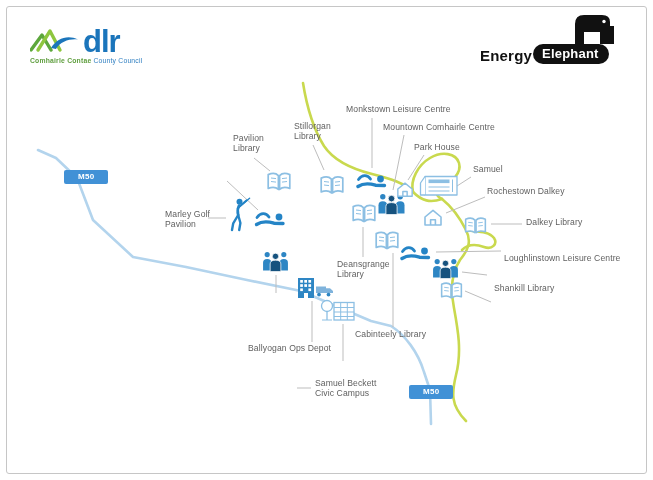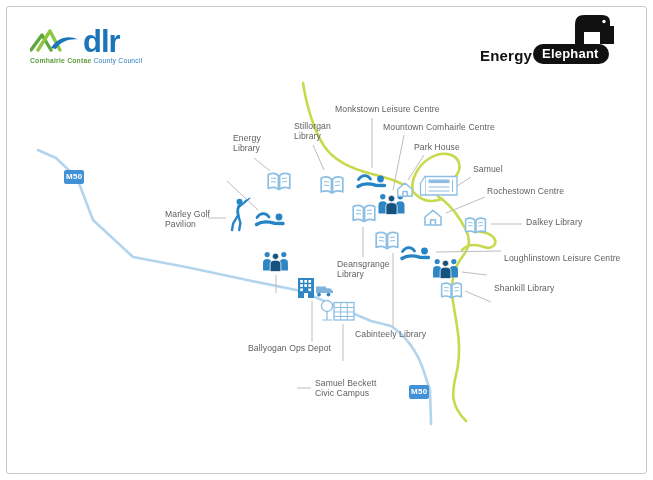--- a/index.html
+++ b/index.html
@@ -19,21 +19,21 @@
   #ee-energy{font-size:15px;font-weight:bold;color:#111;letter-spacing:0.2px;}
   #ee-pill{background:#111;color:#fff;font-size:13px;font-weight:bold;border-radius:10px;
            padding:2px 10px 3px 9px;margin-left:1px;letter-spacing:0.2px;margin-top:24px;}
   
   #map-layer{position:absolute;left:0;top:0;width:653px;height:480px;}
   .marker{position:absolute;}
   .marker svg{width:100%;height:100%;display:block;}
   .label{position:absolute;font-size:8.6px;color:#5f5f5f;line-height:1.22;letter-spacing:0.1px;}
   .nw{white-space:nowrap;}
   .badge{position:absolute;background:#4191d6;color:#fff;font-size:8px;font-weight:bold;
-         padding:2px 2px 3px;border-radius:2px;letter-spacing:0.3px;}
+         padding:2px 14px 3px;border-radius:2px;letter-spacing:0.3px;}
 </style>
 </head>
 <body>
 
 <div id="page">
   <div id="frame"></div>
 
   <svg width="0" height="0" style="position:absolute" aria-hidden="true">
     <defs>
       <symbol id="sym-book" viewBox="0 0 26 23">
@@ -254,27 +254,27 @@
       <svg viewBox="0 0 26 23">
         <use href="#sym-book"></use>
       </svg>
     </div>
   <div class="marker" style="left:374px;top:229px;width:26px;height:23px">
       <svg viewBox="0 0 26 23">
         <use href="#sym-book"></use>
       </svg>
     </div>
 
-  <div class="label" style="left:233px;top:133px;width:44px">Energy Library</div>
+  <div class="label" style="left:233px;top:133px;width:44px">Pavilion Library</div>
   <div class="label" style="left:294px;top:121px;width:46px">Stillorgan Library</div>
-  <div class="label nw" style="left:335px;top:104px">Monkstown Leisure Centre</div>
+  <div class="label nw" style="left:346px;top:104px">Monkstown Leisure Centre</div>
   <div class="label nw" style="left:383px;top:122px">Mountown Comhairle Centre</div>
   <div class="label nw" style="left:414px;top:142px">Park House</div>
   <div class="label nw" style="left:473px;top:164px">Samuel</div>
-  <div class="label nw" style="left:487px;top:186px">Rochestown Centre</div>
+  <div class="label nw" style="left:487px;top:186px">Rochestown Dalkey</div>
   <div class="label nw" style="left:526px;top:217px">Dalkey Library</div>
   <div class="label nw" style="left:504px;top:253px">Loughlinstown Leisure Centre</div>
   <div class="label nw" style="left:494px;top:283px">Shankill Library</div>
   <div class="label" style="left:165px;top:209px;width:58px">Marley Golf Pavilion</div>
   <div class="label nw" style="left:248px;top:343px">Ballyogan Ops Depot</div>
   <div class="label" style="left:315px;top:378px;width:76px">Samuel Beckett Civic Campus</div>
   <div class="label" style="left:337px;top:259px;width:56px">Deansgrange Library</div>
   <div class="label nw" style="left:355px;top:329px">Cabinteely Library</div>
 
   <div id="dlr-logo">

